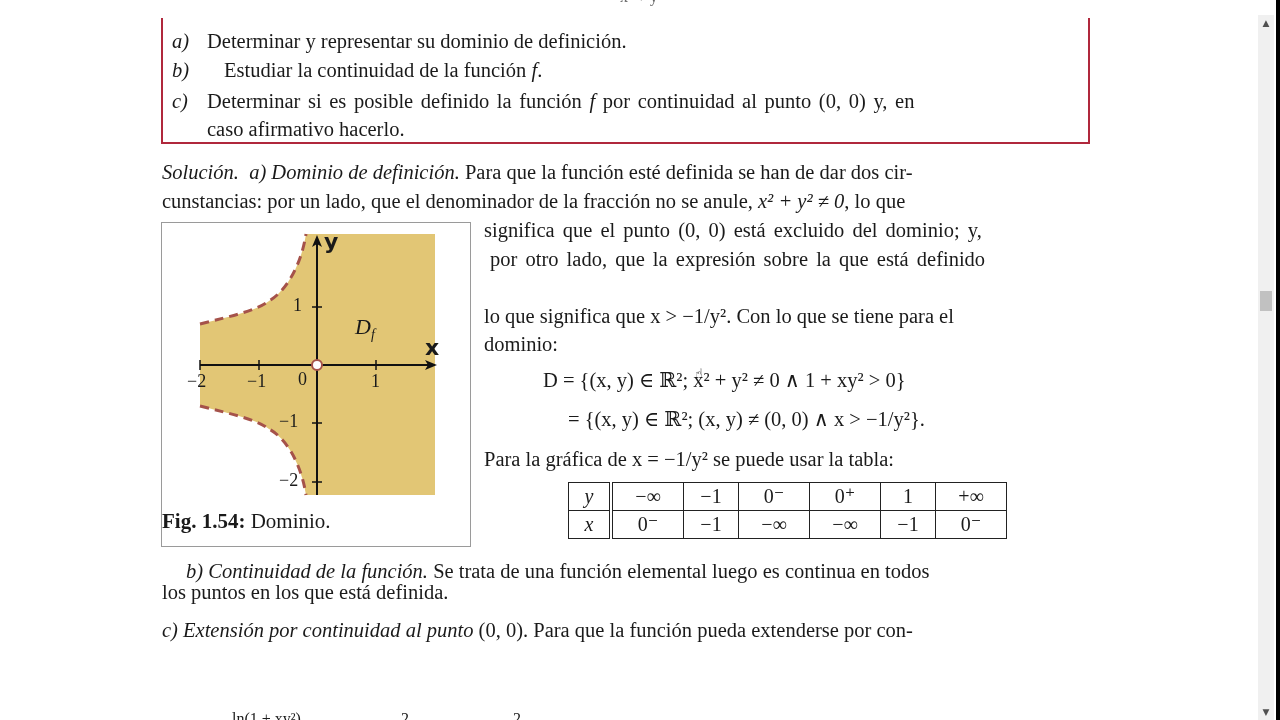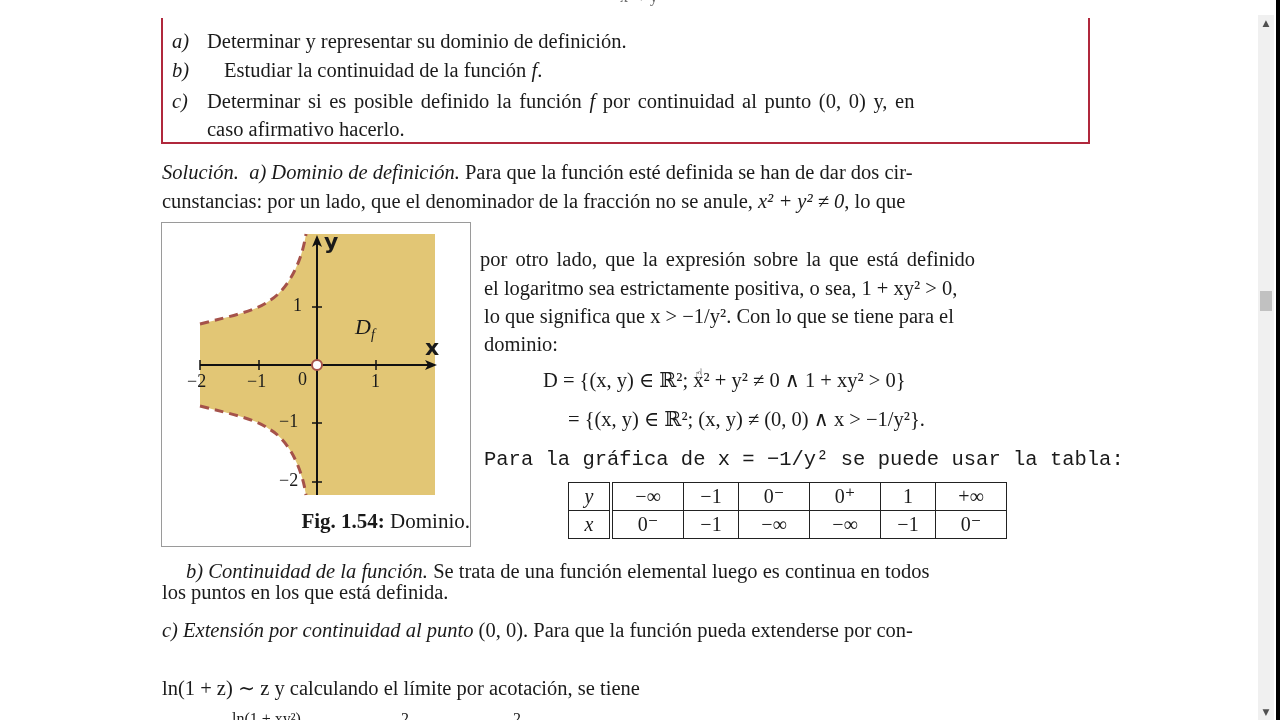--- a/index.html
+++ b/index.html
@@ -15,21 +15,21 @@
   .m { font-style: italic; }
   .problem-box {
     position: absolute; left: 161px; top: 18px; width: 929px; height: 126px;
     border: 2px solid #b0283c; border-top: none; box-sizing: border-box;
   }
   .fig-box {
     position: absolute; left: 161px; top: 222px; width: 310px; height: 325px;
     border: 1.5px solid #9a9a9a; box-sizing: border-box; background: #fff;
   }
   .fig-caption {
-    position: absolute; left: 0; top: 286px; width: 100%; text-align: right;
+    position: absolute; left: 0; top: 286px; width: 100%; text-align: left;
     font-size: 21px; font-family: "Liberation Serif", "DejaVu Serif", serif;
   }
   .fig-caption b { font-weight: bold; }
   table.vals {
     position: absolute; left: 568px; top: 482px;
     border-collapse: collapse; font-family: "Liberation Serif", "DejaVu Serif", serif;
     font-size: 20px;
   }
   table.vals td {
     border: 1px solid #222; height: 27px; padding: 0; text-align: center; line-height: 27px;
@@ -126,29 +126,29 @@
     <div style="position:absolute; left:209px; top:148px; font-size:18px; font-family:'Liberation Serif',serif;">1</div>
     <div style="position:absolute; left:131px; top:72px; font-size:18px; font-family:'Liberation Serif',serif;">1</div>
     <div style="position:absolute; left:117px; top:188px; font-size:18px; font-family:'Liberation Serif',serif;">−1</div>
     <div style="position:absolute; left:117px; top:247px; font-size:18px; font-family:'Liberation Serif',serif;">−2</div>
 
     <div class="fig-caption">
       <b>Fig. 1.54:</b><span> Dominio.</span>
     </div>
   </div>
 
-  <div class="t" style="left:480px; top:245px; word-spacing:3px;font-family:Liberation Serif, serif;">por otro lado, que la expresión sobre la que está definido</div>
-  <div class="t" style="left:484px; top:274px;">el logaritmo sea estrictamente positiva, o sea, 1 + xy² &gt; 0,</div>
+  <div class="t" style="left:484px; top:216px; word-spacing:3px;">significa que el punto (0, 0) está excluido del dominio; y,</div>
+  <div class="t" style="left:490px; top:245px; word-spacing:3px;font-family:Liberation Serif, serif;">por otro lado, que la expresión sobre la que está definido</div>
   <div class="t" style="left:484px; top:302px;">lo que significa que x &gt; −1/y². Con lo que se tiene para el</div>
   <div class="t" style="left:484px; top:330px;">dominio:</div>
 
   <div class="t" style="left:543px; top:366px;">D = {(x, y) ∈ ℝ²;  x² + y² ≠ 0 ∧ 1 + xy² &gt; 0}</div>
   <div class="t" style="left:568px; top:405px;text-align:right;">= {(x, y) ∈ ℝ²;  (x, y) ≠ (0, 0) ∧ x &gt; −1/y²}.</div>
 
-  <div class="t" style="left:484px; top:445px;font-family:Liberation Mono, monospace;">Para la gráfica de x = −1/y² se puede usar la tabla:</div>
+  <div class="t" style="left:484px; top:445px;">Para la gráfica de x = −1/y² se puede usar la tabla:</div>
 
   <table class="vals">
     <tbody>
         <tr>
       <td class="hdr">y</td>
       <td class="c1">−∞</td>
       <td class="c2">−1</td>
       <td class="c3">0⁻</td>
       <td class="c4">0⁺</td>
       <td class="c5">1</td>
@@ -167,21 +167,20 @@
     </table>
 
   <div class="t" style="left:162px; top:557px;margin-left:24px;">
     <span class="it">b) Continuidad de la función.</span><span> Se trata de una función elemental luego es continua en todos</span>
   </div>
   <div class="t" style="left:162px; top:578px;">los puntos en los que está definida.</div>
 
   <div class="t" style="left:162px; top:616px;">
     <span class="it">c) Extensión por continuidad al punto</span><span> (0, 0)</span><span>. Para que la función pueda extenderse por con-</span>
   </div>
-  <div class="t" style="left:162px; top:674px;">ln(1 + z) ∼ z y calculando el límite por acotación, se tiene</div>
   <div class="t" style="left:232px; top:704px; font-size:16px; white-space:pre;">ln(1 + xy²)                         2                          2</div>
 
   <div class="cursor">☝</div>
 </div>
 
 <div class="scrollbar">
   <div class="scroll-up">▲</div>
   <div class="scroll-thumb"></div>
   <div class="scroll-down">▼</div>
 </div>

